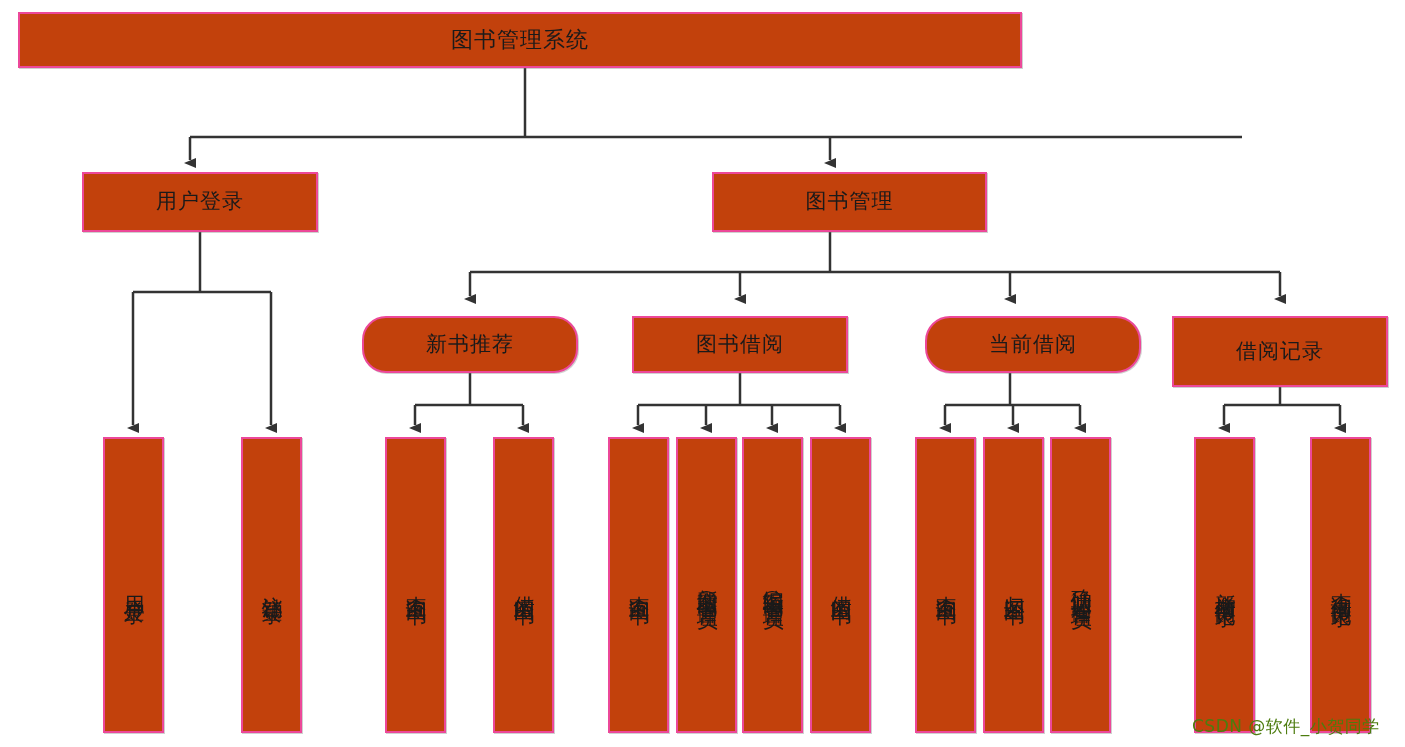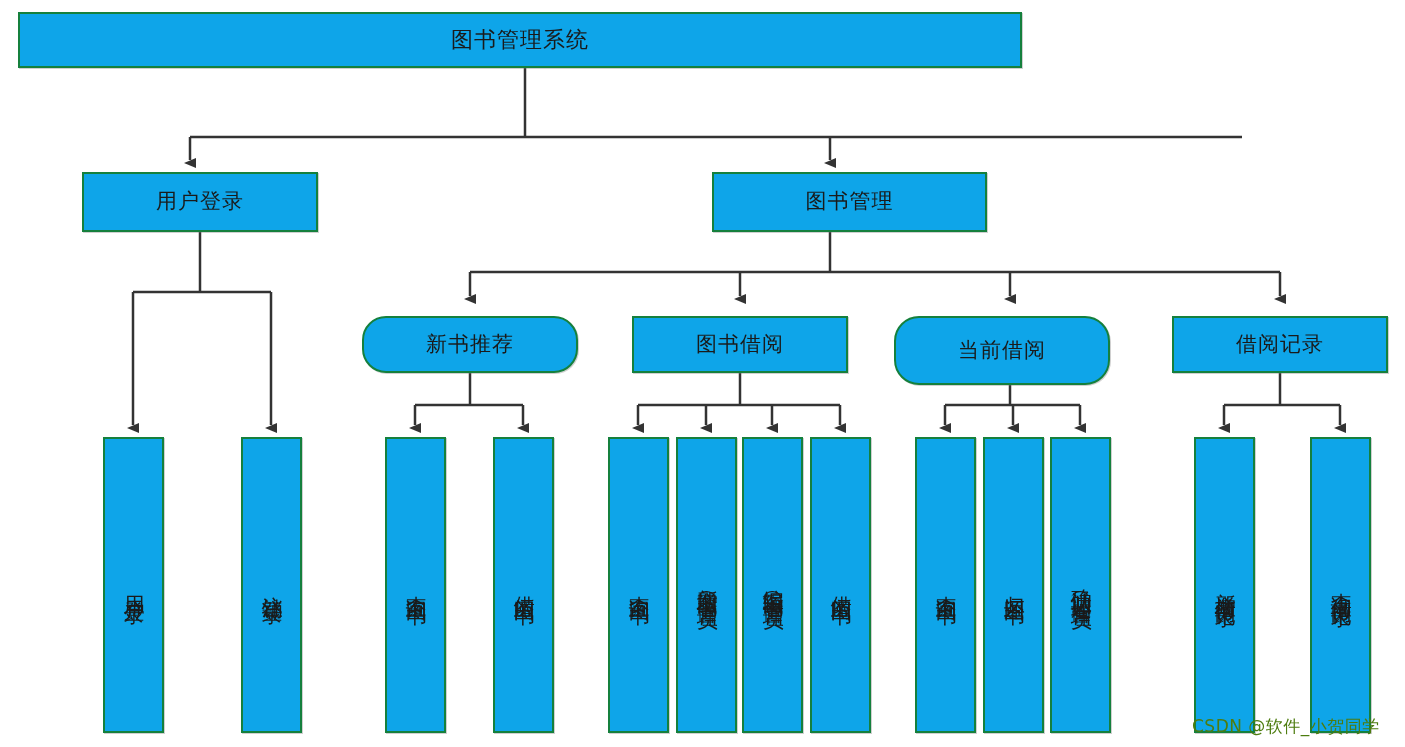--- a/index.html
+++ b/index.html
@@ -21,22 +21,22 @@
     position: absolute;
     left: 0;
     top: 0;
     width: 1405px;
     height: 747px;
     pointer-events: none;
   }
   .node {
     position: absolute;
     box-sizing: border-box;
-    border: 2px solid #15803d;
-    background: #0ea5e9;
+    border: 2px solid #ec4899;
+    background: #c2410c;
     display: flex;
     align-items: center;
     justify-content: center;
     color: #1a1a1a;
     box-shadow: 1px 1px 0 rgba(120,120,120,0.35);
   }
   .node.horiz {
     font-size: 21px;
     letter-spacing: 1px;
     line-height: 1.1;
@@ -135,24 +135,24 @@
   <div class="node horiz" style="left:712px; top:172px; width:275px; height:60px;">
     <span>图书管理</span>
   </div>
 
   <div class="node horiz" style="left:362px; top:316px; width:216px; height:57px;border-radius:24px;">
     <span>新书推荐</span>
   </div>
   <div class="node horiz" style="left:632px; top:316px; width:216px; height:57px;">
     <span>图书借阅</span>
   </div>
-  <div class="node horiz" style="left:894px; top:316px; width:216px; height:69px;border-radius:25px;">
+  <div class="node horiz" style="left:925px; top:316px; width:216px; height:57px;border-radius:25px;">
     <span>当前借阅</span>
   </div>
-  <div class="node horiz" style="left:1172px; top:316px; width:216px; height:57px;">
+  <div class="node horiz" style="left:1172px; top:316px; width:216px; height:71px;">
     <span>借阅记录</span>
   </div>
 
   <div class="node vert" style="left:103px; top:437px; width:61px; height:296px;">
     <span class="vlabel">用户登录</span>
   </div>
   <div class="node vert" style="left:241px; top:437px; width:61px; height:296px;">
     <span class="vlabel">注销登录</span>
   </div>
 

